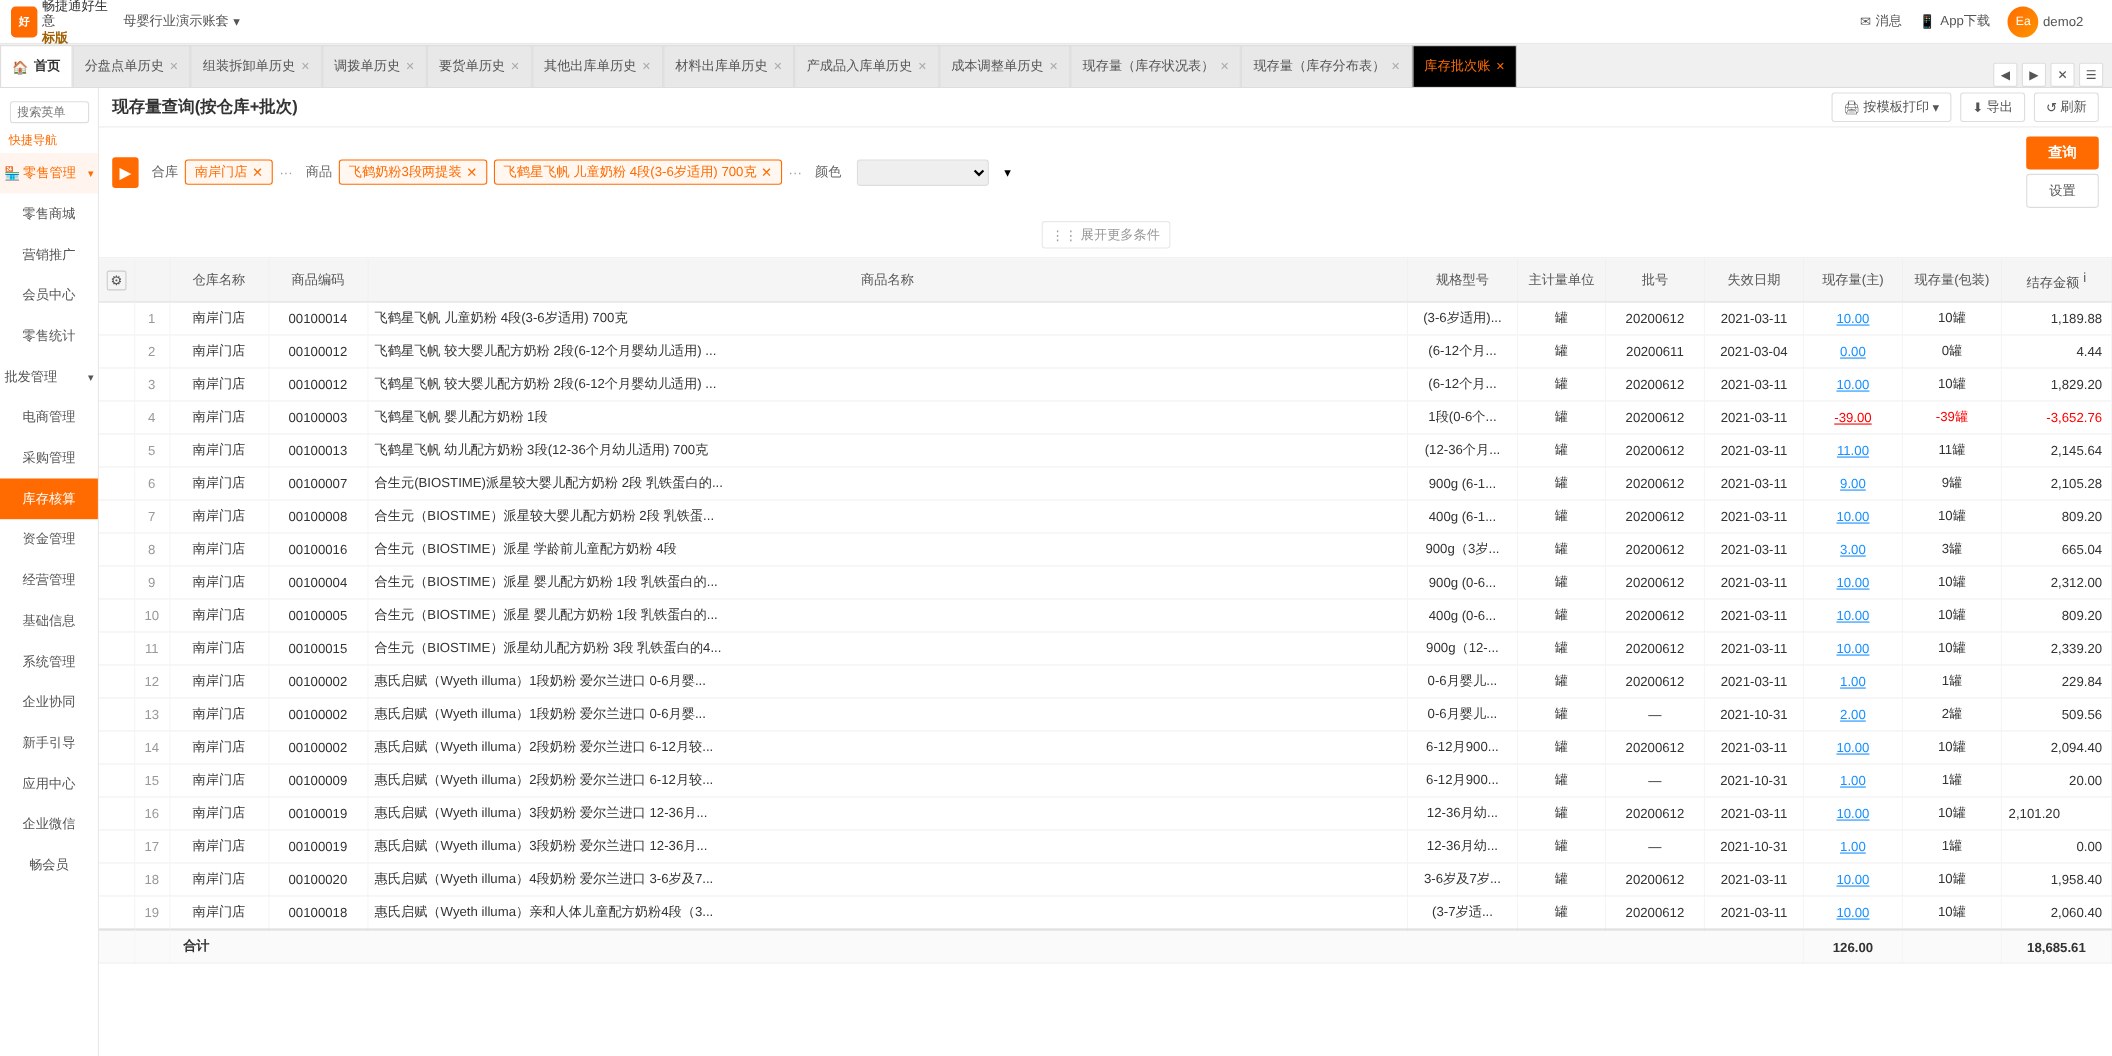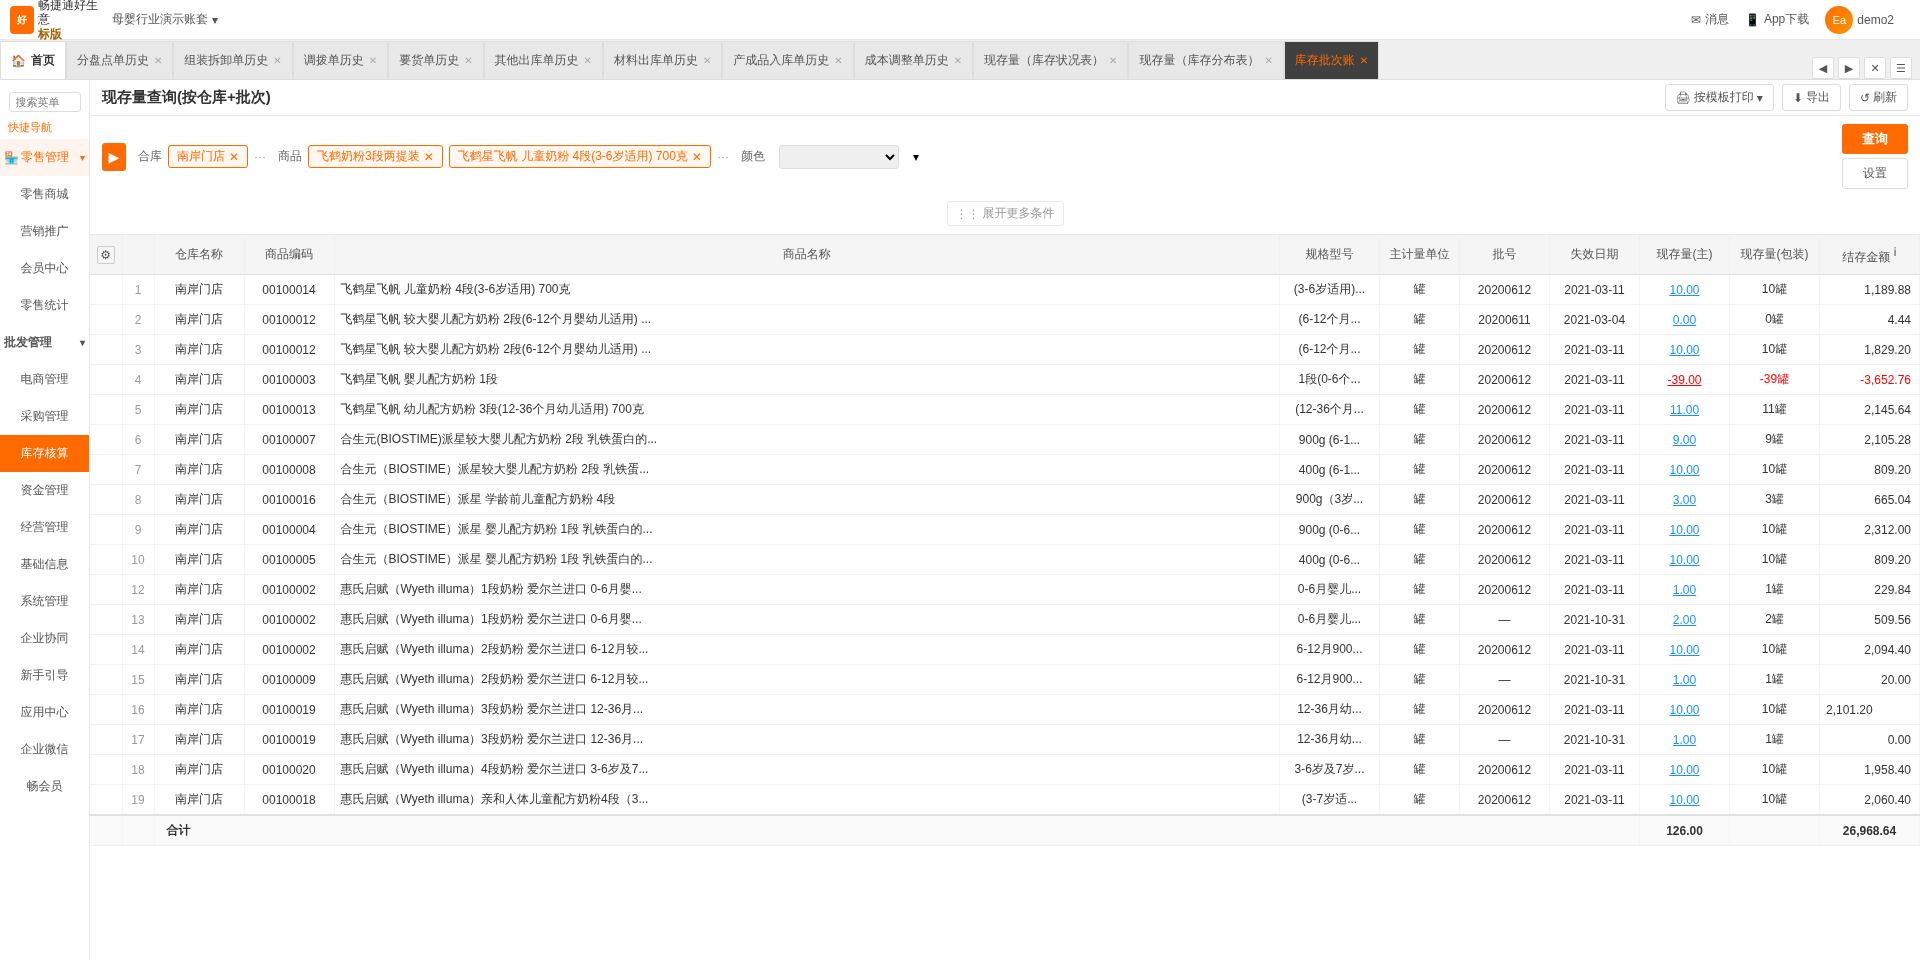--- a/index.html
+++ b/index.html
@@ -391,21 +391,21 @@
     <span class="tab-close">✕</span>
   </div>
   <div class="nav-tab-item">
     <span>现存量（库存状况表）</span>
     <span class="tab-close">✕</span>
   </div>
   <div class="nav-tab-item">
     <span>现存量（库存分布表）</span>
     <span class="tab-close">✕</span>
   </div>
-  <div class="nav-tab-item" style="background:#404040;border-bottom:none;color:#ff6b00;">
+  <div class="nav-tab-item" style="background:#000000;border-bottom:none;color:#ff6b00;">
     <span>库存批次账</span>
     <span class="tab-close" style="color:#ff6b00;">✕</span>
   </div>
   <div class="nav-tab-controls">
     <div class="nav-tab-ctrl-btn">◀</div>
     <div class="nav-tab-ctrl-btn">▶</div>
     <div class="nav-tab-ctrl-btn">✕</div>
     <div class="nav-tab-ctrl-btn">☰</div>
   </div>
 </div>
@@ -420,21 +420,21 @@
 
     <div class="sidebar-item" style="display:flex;align-items:center;justify-content:center;gap:2px;background:#fff5ee;color:#ff6b00;">
       <span>🏪</span>
       <span>零售管理</span>
       <span style="font-size:10px;margin-left:auto;">▾</span>
     </div>
     <div class="sidebar-item">零售商城</div>
     <div class="sidebar-item">营销推广</div>
     <div class="sidebar-item">会员中心</div>
     <div class="sidebar-item">零售统计</div>
-    <div class="sidebar-item" style="display:flex;align-items:center;justify-content:space-between;gap:2px;font-weight:bold;">
+    <div class="sidebar-item" style="display:flex;align-items:center;justify-content:space-between;gap:2px;">
       <span>批发管理</span>
       <span style="font-size:10px;margin-left:2px;">▾</span>
     </div>
     <div class="sidebar-item">电商管理</div>
     <div class="sidebar-item">采购管理</div>
     <div class="sidebar-item active" style="background:#ff6b00;color:#fff;">库存核算</div>
     <div class="sidebar-item">资金管理</div>
     <div class="sidebar-item">经营管理</div>
     <div class="sidebar-item">基础信息</div>
     <div class="sidebar-item">系统管理</div>
@@ -671,20 +671,34 @@
       <td>400g (0-6...</td>
       <td>罐</td>
       <td>20200612</td>
       <td>2021-03-11</td>
       <td style=""><span class="underline" style="">10.00</span></td>
       <td style="">10罐</td>
       <td style=";text-align:right;padding-right:8px;">809.20</td>
     </tr>
             <tr>
       <td></td>
+      <td class="row-index">11</td>
+      <td>南岸门店</td>
+      <td>00100015</td>
+      <td class="text-left" style="padding-left:6px;">合生元（BIOSTIME）派星幼儿配方奶粉 3段 乳铁蛋白的4...</td>
+      <td>900g（12-...</td>
+      <td>罐</td>
+      <td>20200612</td>
+      <td>2021-03-11</td>
+      <td style=""><span class="underline" style="">10.00</span></td>
+      <td style="">10罐</td>
+      <td style=";text-align:right;padding-right:8px;">2,339.20</td>
+    </tr>
+            <tr>
+      <td></td>
       <td class="row-index">12</td>
       <td>南岸门店</td>
       <td>00100002</td>
       <td class="text-left" style="padding-left:6px;">惠氏启赋（Wyeth illuma）1段奶粉 爱尔兰进口 0-6月婴...</td>
       <td>0-6月婴儿...</td>
       <td>罐</td>
       <td>20200612</td>
       <td>2021-03-11</td>
       <td style=""><span class="underline" style="">1.00</span></td>
       <td style="">1罐</td>
@@ -789,19 +803,19 @@
       <td style=";text-align:right;padding-right:8px;">2,060.40</td>
     </tr>
           </tbody>
         <tfoot>
           <tr class="footer-row">
             <td></td>
             <td></td>
             <td colspan="7" class="text-left" style="padding-left:12px;">合计</td>
             <td>126.00</td>
             <td></td>
-            <td>26,968.64</td>
+            <td>18,685.61</td>
           </tr>
         </tfoot>
       </table>
     </div>
   </div>
 </div>
 
 </body></html>

